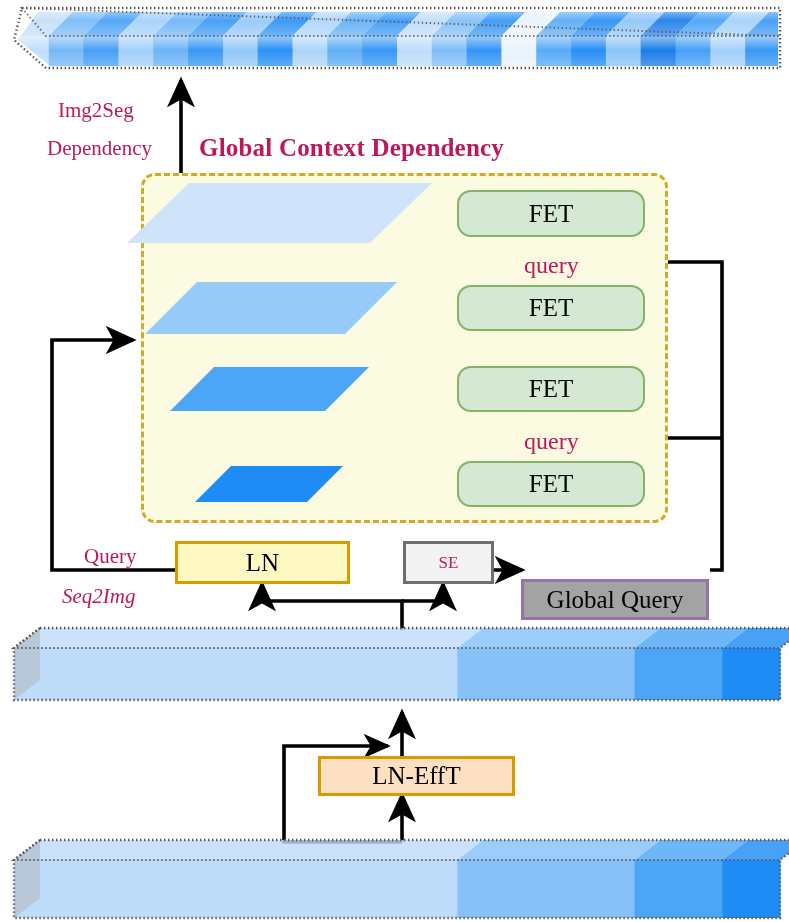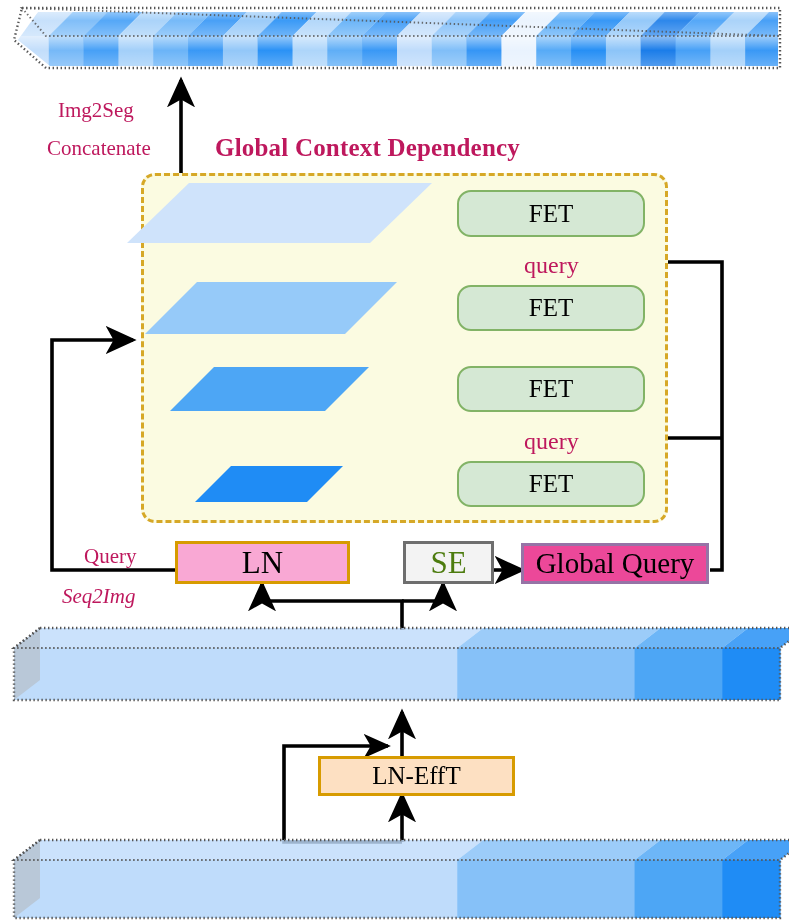--- a/index.html
+++ b/index.html
@@ -7,23 +7,23 @@
        font-family:"Liberation Serif","DejaVu Serif",serif;}
   .stage{position:absolute;left:0;top:0;width:789px;height:922px;}
   svg.layer{position:absolute;left:0;top:0;width:789px;height:922px;}
   .lbl{position:absolute;color:#be185d;white-space:nowrap;line-height:1;}
   .title{font-weight:bold;font-size:25px;letter-spacing:.2px;}
   .side{font-size:21px;}
   .qry{font-size:24px;}
   .boxtxt{position:absolute;display:flex;align-items:center;justify-content:center;
           box-sizing:border-box;white-space:nowrap;}
   .fet{border:2.4px solid #82b366;background:#d5e8d4;border-radius:14px;font-size:25px;color:#000;}
-  .ln{border:3px solid #d79b00;background:#f9a8d4;font-size:31px;color:#000;}
-  .se{border:3px solid #6e6e6e;background:#f3f3f3;font-size:31px;color:#4d7c0f;}
-  .gq{border:3px solid #9673a6;background:#ec4899;font-size:29px;color:#000;}
+  .ln{border:3px solid #d79b00;background:#fef9c3;font-size:25px;color:#000;}
+  .se{border:3px solid #6e6e6e;background:#f3f3f3;font-size:17px;color:#be185d;}
+  .gq{border:3px solid #9673a6;background:#a3a3a3;font-size:25px;color:#000;margin-top:36px;}
   .lneff{border:3px solid #d79b00;background:#fde0c2;font-size:25px;color:#000;}
   .gcd{position:absolute;border:3px dashed #d6a827;background:#fbfbe1;border-radius:14px;box-sizing:border-box;}
 </style>
 </head>
 <body>
 
 <div class="stage">
 
   <svg class="layer" viewBox="0 0 789 922">
     <defs>
@@ -175,24 +175,24 @@
 
   <svg class="layer" viewBox="0 0 789 922">
     <g id="paraGroup">
         <polygon points="189,183 432,183 370,243 127,243" fill="#cfe3fb"></polygon>
         <polygon points="197,282 397,282 345,334 145,334" fill="#96caf9"></polygon>
         <polygon points="214,367 369,367 325,411 170,411" fill="#4da6f5"></polygon>
         <polygon points="231,466 343,466 307,502 195,502" fill="#1f8cf5"></polygon>
       </g>
   </svg>
 
-  <div class="lbl title" style="left:215px;top:135px;">Global Context Dependency</div>
+  <div class="lbl title" style="left:199px;top:135px;">Global Context Dependency</div>
 
   <div class="lbl side" style="left:58px;top:100px;">Img2Seg</div>
-  <div class="lbl side" style="left:47px;top:138px;">Concatenate</div>
+  <div class="lbl side" style="left:47px;top:138px;">Dependency</div>
   <div class="lbl side" style="left:84px;top:546px;">Query</div>
   <div class="lbl side" style="left:62px;top:586px;font-style:italic;">Seq2Img</div>
 
   <div class="lbl qry" style="left:524px;top:253px;">query</div>
   <div class="lbl qry" style="left:524px;top:429px;">query</div>
 
   <div class="boxtxt fet" style="left:457px;top:190px;width:188px;height:47px;">FET</div>
   <div class="boxtxt fet" style="left:457px;top:285px;width:188px;height:46px;">FET</div>
   <div class="boxtxt fet" style="left:457px;top:366px;width:188px;height:46px;">FET</div>
   <div class="boxtxt fet" style="left:457px;top:461px;width:188px;height:46px;">FET</div>

